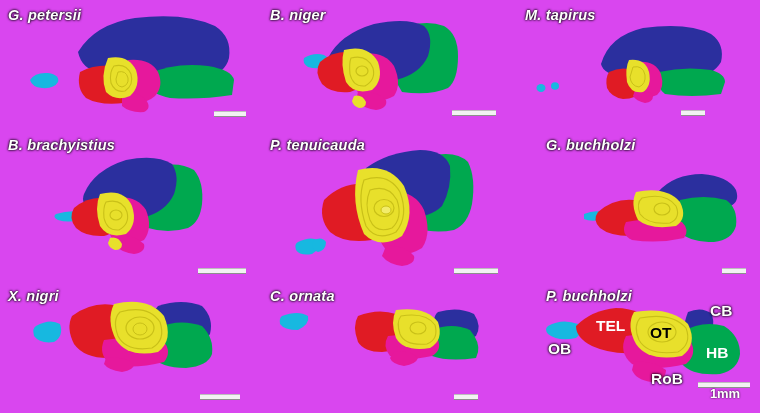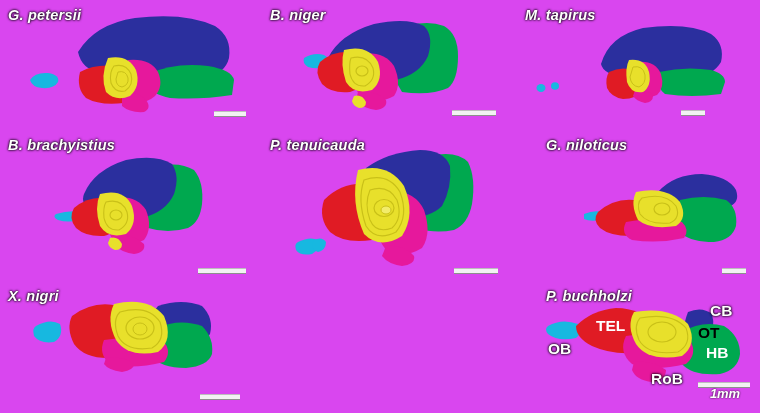--- a/index.html
+++ b/index.html
@@ -213,21 +213,21 @@
         <path d="M102 50 Q126 42 138 62 Q147 86 134 102 Q114 112 104 96 Q95 70 102 50 Z" fill="none" stroke="#c9c018" stroke-width="1.2"></path>
         <path d="M108 60 Q126 54 135 70 Q141 88 130 98 Q114 104 108 90 Q102 74 108 60 Z" fill="none" stroke="#c9c018" stroke-width="1.1"></path>
         <ellipse cx="122" cy="78" rx="10" ry="8.5" fill="none" stroke="#c9c018" stroke-width="1.2"></ellipse>
         <ellipse cx="124" cy="80" rx="5" ry="4" fill="#f2ec6a" stroke="#c9c018" stroke-width="1"></ellipse>
       </g>
     </svg>
     <div class="scalebar" style="left:192px; top:138px; width:44px;"></div>
   </div>
 
   <div class="panel" style="left:534px; top:130px; width:226px; height:148px;">
-    <div class="panel-label" style="left:12px; top:7px;">G. niloticus</div>
+    <div class="panel-label" style="left:12px; top:7px;">G. buchholzi</div>
     <svg class="brain-svg" style="left:0px; top:0px;" width="226" height="148" viewBox="0 0 226 148">
       <g>
         <path d="M50 84 Q60 80 68 82 Q72 86 66 90 Q56 92 50 89 Z" fill="#17b8e0"></path>
       </g>
       <g>
         <path d="M124 62 Q140 44 168 44 Q194 46 202 60 Q206 72 196 76 Q188 70 174 70 Q150 72 136 80 Q124 76 124 62 Z" fill="#2b2f9e"></path>
       </g>
       <g>
         <path d="M146 70 Q170 64 192 70 Q204 78 202 96 Q198 110 180 112 Q158 112 148 104 Q142 88 146 70 Z" fill="#00a84f"></path>
       </g>
@@ -268,20 +268,47 @@
       <g>
         <path d="M114 22 Q148 14 164 34 Q174 58 158 70 Q128 76 116 58 Q106 38 114 22 Z" fill="#e8e02b"></path>
         <path d="M120 30 Q148 22 160 40 Q166 58 152 66 Q126 70 118 54 Q112 38 120 30 Z" fill="none" stroke="#c9c018" stroke-width="1.2"></path>
         <ellipse cx="140" cy="46" rx="14" ry="11" fill="none" stroke="#c9c018" stroke-width="1.2"></ellipse>
         <ellipse cx="140" cy="47" rx="7" ry="6" fill="none" stroke="#c9c018" stroke-width="1"></ellipse>
       </g>
     </svg>
     <div class="scalebar" style="left:200px; top:112px; width:40px;"></div>
   </div>
 
+  <div class="panel" style="left:262px; top:282px; width:268px; height:131px;">
+    <div class="panel-label" style="left:8px; top:6px;">C. ornata</div>
+    <svg class="brain-svg" style="left:0px; top:0px;" width="268" height="131" viewBox="0 0 268 131">
+      <g>
+        <path d="M20 34 Q36 28 46 34 Q48 42 36 48 Q22 48 18 42 Q17 36 20 34 Z" fill="#17b8e0"></path>
+      </g>
+      <g>
+        <path d="M176 30 Q196 24 212 32 Q220 44 214 54 Q200 62 184 58 Q172 50 172 40 Q172 33 176 30 Z" fill="#2b2f9e"></path>
+      </g>
+      <g>
+        <path d="M170 48 Q190 40 208 48 Q218 60 216 70 L214 76 Q186 80 170 74 Q162 60 170 48 Z" fill="#00a84f"></path>
+      </g>
+      <g>
+        <path d="M96 34 Q116 26 134 32 Q144 42 142 58 Q138 68 120 70 Q102 70 96 60 Q90 44 96 34 Z" fill="#e01b24"></path>
+      </g>
+      <g>
+        <path d="M126 54 Q158 50 176 58 Q180 68 170 74 Q142 80 128 74 Q120 64 126 54 Z" fill="#e6189c"></path>
+        <path d="M132 70 Q148 68 156 76 Q154 82 142 84 Q130 82 128 76 Z" fill="#e6189c"></path>
+      </g>
+      <g>
+        <path d="M134 28 Q164 24 176 40 Q182 58 168 66 Q142 70 134 56 Q128 40 134 28 Z" fill="#e8e02b"></path>
+        <path d="M139 34 Q164 30 173 43 Q177 57 165 62 Q143 64 138 52 Q134 40 139 34 Z" fill="none" stroke="#c9c018" stroke-width="1.1"></path>
+        <ellipse cx="156" cy="46" rx="8" ry="6" fill="none" stroke="#c9c018" stroke-width="1.1"></ellipse>
+      </g>
+    </svg>
+    <div class="scalebar" style="left:192px; top:112px; width:24px;"></div>
+  </div>
 
   <div class="panel" style="left:534px; top:282px; width:226px; height:131px;">
     <div class="panel-label" style="left:12px; top:6px;">P. buchholzi</div>
     <svg class="brain-svg" style="left:0px; top:0px;" width="226" height="131" viewBox="0 0 226 131">
       <g>
         <path d="M14 44 Q28 36 44 42 Q50 50 42 56 Q24 60 14 52 Q10 47 14 44 Z" fill="#17b8e0"></path>
       </g>
       <g>
         <path d="M154 30 Q168 24 178 32 Q182 46 174 62 Q164 72 154 66 Q146 50 154 30 Z" fill="#2b2f9e"></path>
       </g>
@@ -297,22 +324,22 @@
       </g>
       <g>
         <path d="M100 30 Q136 24 154 42 Q164 62 148 74 Q114 80 102 62 Q92 44 100 30 Z" fill="#e8e02b"></path>
         <path d="M106 36 Q138 30 152 46 Q158 62 144 70 Q114 74 105 58 Q99 44 106 36 Z" fill="none" stroke="#c9c018" stroke-width="1.1"></path>
         <ellipse cx="128" cy="50" rx="14" ry="10" fill="none" stroke="#c9c018" stroke-width="1.1"></ellipse>
       </g>
     </svg>
 
     <div class="region-label light" style="left:14px; top:58px;">OB</div>
     <div class="region-label dark" style="left:62px; top:35px; color:#ffffff; text-shadow:none;">TEL</div>
-    <div class="region-label dark" style="left:116px; top:42px;margin-left:48px;">OT</div>
+    <div class="region-label dark" style="left:116px; top:42px;">OT</div>
     <div class="region-label light" style="left:86px; top:88px;margin-left:31px;">RoB</div>
     <div class="region-label light" style="left:176px; top:20px;">CB</div>
     <div class="region-label light" style="left:172px; top:62px; text-shadow:none;text-align:center;">HB</div>
 
     <div class="scalebar" style="left:164px; top:100px; width:52px;"></div>
-    <div class="scale-caption" style="left:176px; top:104px;font-style:italic;">1mm</div>
+    <div class="scale-caption" style="left:176px; top:104px;">1mm</div>
   </div>
 
 </div>
 
 </body></html>

